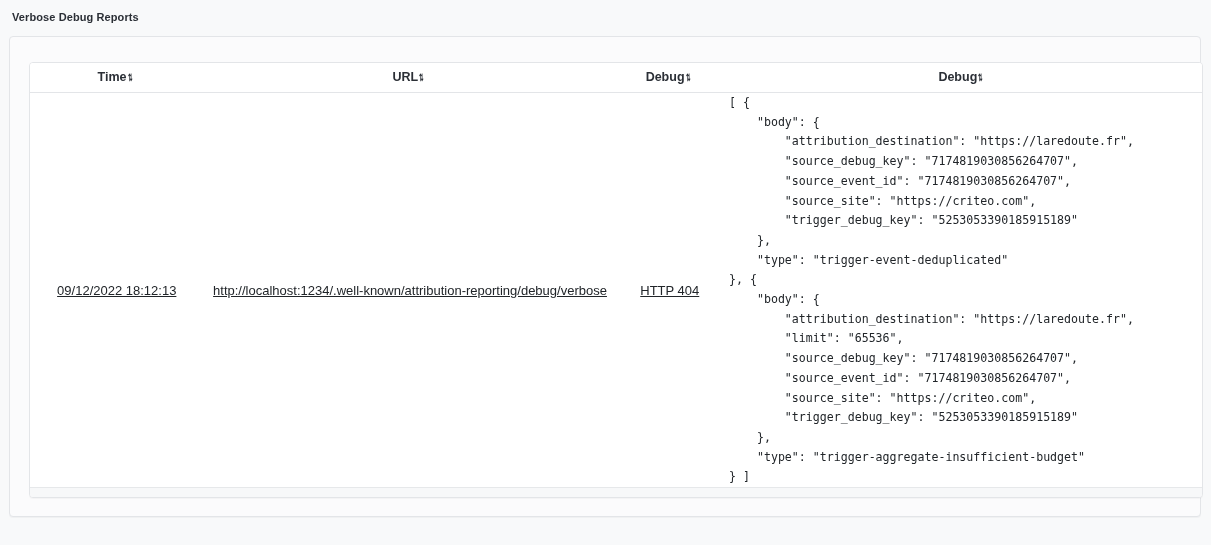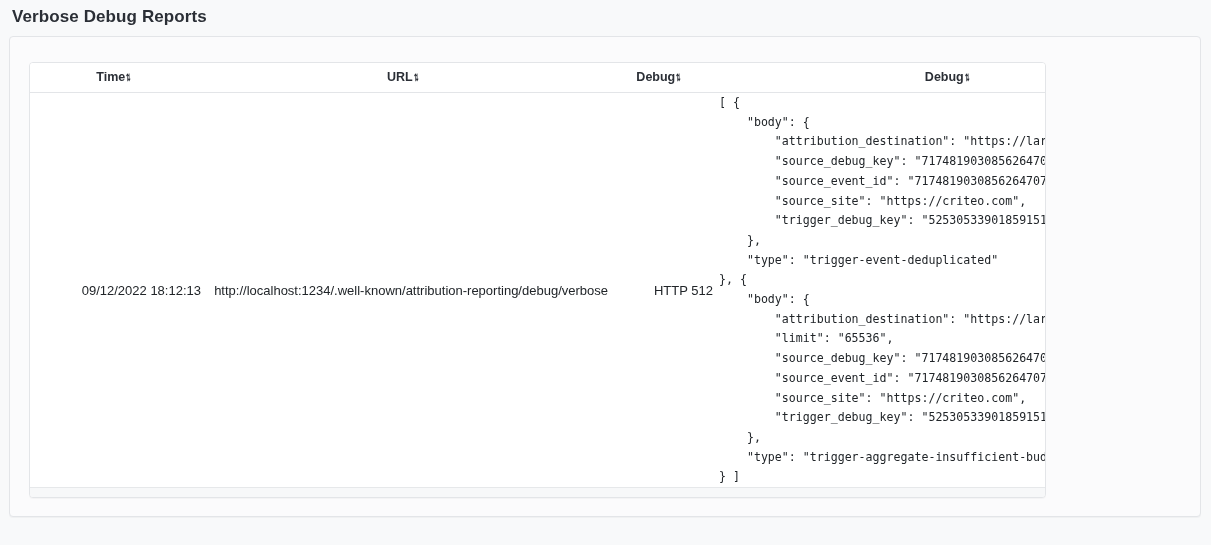--- a/index.html
+++ b/index.html
@@ -9,21 +9,21 @@
   }
   body {
     width: 1211px;
     height: 545px;
     font-family: "Liberation Sans", sans-serif;
     color: #212529;
     overflow: hidden;
   }
 
   .page-title {
-    font-size: 17px;
+    font-size: 11px;
     font-weight: bold;
     color: #2b2f36;
     padding: 6px 0 0 12px;
     line-height: 22px;
     letter-spacing: 0.1px;
   }
 
   .card {
     position: absolute;
     left: 9px;
@@ -34,21 +34,21 @@
     border: 1px solid #e3e5e8;
     border-radius: 4px;
     box-sizing: border-box;
     box-shadow: 0 1px 1px rgba(0,0,0,0.035);
   }
 
   .table-wrap {
     position: absolute;
     left: 19px;
     top: 25px;
-    width: 1017px;
+    width: 1174px;
     height: 436px;
     background: #ffffff;
     border: 1px solid #e3e5e8;
     border-radius: 4px;
     box-sizing: border-box;
     box-shadow: 0 1px 1px rgba(0,0,0,0.03);
     overflow: hidden;
     display: flex;
     flex-direction: column;
   }
@@ -91,24 +91,25 @@
 
   table.report-table tbody td {
     font-size: 13px;
     color: #212529;
     vertical-align: middle;
     padding: 0;
     background: #ffffff;
   }
 
   td.cell-time, td.cell-url, td.cell-status {
-    text-align: right;
+    text-align: center;
     white-space: nowrap;
     font-size: 13px;
     color: #212529;
+    text-decoration: underline;
   }
 
   td.cell-body {
     text-align: left;
     padding: 8px 0 8px 0;
   }
 
   pre.body-json {
     margin: 0;
     font-family: "DejaVu Sans Mono", "Liberation Mono", monospace;
@@ -151,21 +152,21 @@
           <th><span>Time</span><span class="sort-icon">⇅</span></th>
           <th><span>URL</span><span class="sort-icon">⇅</span></th>
           <th><span>Debug</span><span class="sort-icon">⇅</span></th>
           <th><span>Debug</span><span class="sort-icon">⇅</span></th>
         </tr>
       </thead>
       <tbody>
         <tr>
           <td class="cell-time">09/12/2022 18:12:13</td>
           <td class="cell-url">http://localhost:1234/.well-known/attribution-reporting/debug/verbose</td>
-          <td class="cell-status">HTTP 512</td>
+          <td class="cell-status">HTTP 404</td>
           <td class="cell-body">
             <div class="body-inner">
                 <pre class="body-json">[ {
     "body": {
         "attribution_destination": "https://laredoute.fr",
         "source_debug_key": "7174819030856264707",
         "source_event_id": "7174819030856264707",
         "source_site": "https://criteo.com",
         "trigger_debug_key": "5253053390185915189"
     },

